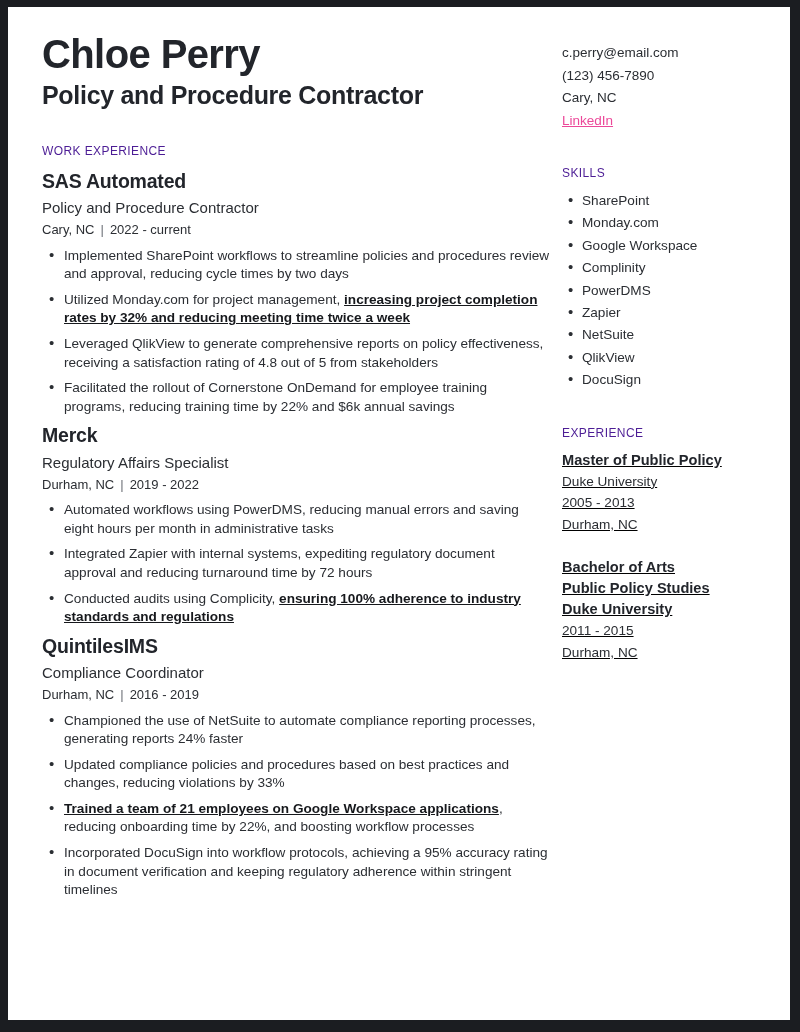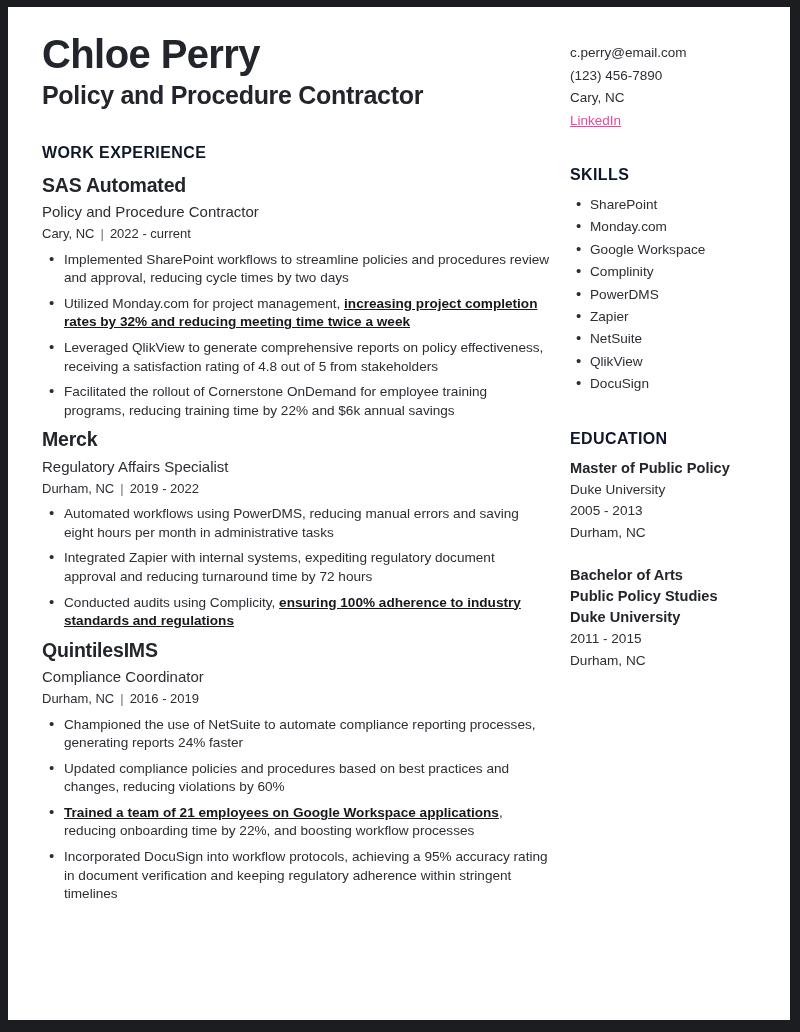--- a/index.html
+++ b/index.html
@@ -17,21 +17,21 @@
     top: 7px;
     width: 782px;
     height: 1013px;
     background: #ffffff;
     overflow: hidden;
   }
 
   .inner {
     padding: 26px 30px 0 34px;
     display: flex;
-    gap: 8px;
+    gap: 0;
   }
 
   
   .col-main  { width: 508px; flex: 0 0 508px; }
   .col-side  { width: 210px; flex: 0 0 210px; padding-left: 12px; }
 
   
   .name {
     font-size: 40px;
     font-weight: bold;
@@ -54,23 +54,23 @@
     line-height: 22.5px;
     padding-top: 9px;
   }
   .contact a {
     color: #ec4899;
     text-decoration: underline;
   }
 
   
   .section-title {
-    font-size: 16px;
-    font-weight: bold;
-    color: #0f172a;
+    font-size: 12px;
+    font-weight: normal;
+    color: #4c1d95;
     letter-spacing: 0.4px;
     margin-top: 34px;
     margin-bottom: 11px;
   }
   .col-side .section-title { margin-top: 34px; margin-bottom: 10px; }
 
   
   .entry { margin-bottom: 6px; }
   .entry + .entry { }
 
@@ -133,21 +133,21 @@
   ul.skills > li::before {
     content: "\2022";
     position: absolute;
     left: 6px;
     top: -1px;
     font-size: 15px;
     color: #2b2e33;
   }
 
   
-  .edu { margin-bottom: 22px; }
+  .edu { margin-bottom: 22px; text-decoration: underline; }
   .edu .degree {
     font-size: 14.6px;
     font-weight: bold;
     color: #22252b;
     line-height: 21px;
   }
   .edu .line {
     font-size: 13.6px;
     color: #2b2e33;
     line-height: 21.5px;
@@ -189,21 +189,21 @@
               <li><span>Integrated Zapier with internal systems, expediting regulatory document approval and reducing turnaround time by 72 hours</span></li>
               <li><span>Conducted audits using Complicity, </span><strong>ensuring 100% adherence to industry standards and regulations</strong></li>
             </ul>
           </div>
           <div class="entry">
             <div class="company">QuintilesIMS</div>
             <div class="role">Compliance Coordinator</div>
             <div class="meta"><span>Durham, NC</span><span class="sep">|</span><span>2016 - 2019</span></div>
             <ul class="bullets">
               <li><span>Championed the use of NetSuite to automate compliance reporting processes, generating reports 24% faster</span></li>
-              <li><span>Updated compliance policies and procedures based on best practices and changes, reducing violations by 60%</span></li>
+              <li><span>Updated compliance policies and procedures based on best practices and changes, reducing violations by 33%</span></li>
               <li><strong>Trained a team of 21 employees on Google Workspace applications</strong><span>, reducing onboarding time by 22%, and boosting workflow processes</span></li>
               <li><span>Incorporated DocuSign into workflow protocols, achieving a 95% accuracy rating in document verification and keeping regulatory adherence within stringent timelines</span></li>
             </ul>
           </div>
         </div>
 
     </div>
 
     <div class="col-side">
 
@@ -220,21 +220,21 @@
           <li>Monday.com</li>
           <li>Google Workspace</li>
           <li>Complinity</li>
           <li>PowerDMS</li>
           <li>Zapier</li>
           <li>NetSuite</li>
           <li>QlikView</li>
           <li>DocuSign</li>
         </ul>
 
-      <div class="section-title">EDUCATION</div>
+      <div class="section-title">EXPERIENCE</div>
       <div id="education-list">
           <div class="edu">
             <div class="degree">Master of Public Policy</div>
             <div class="line">Duke University</div>
             <div class="line">2005 - 2013</div>
             <div class="line">Durham, NC</div>
           </div>
           <div class="edu">
             <div class="degree">Bachelor of Arts</div>
             <div class="degree">Public Policy Studies</div>

